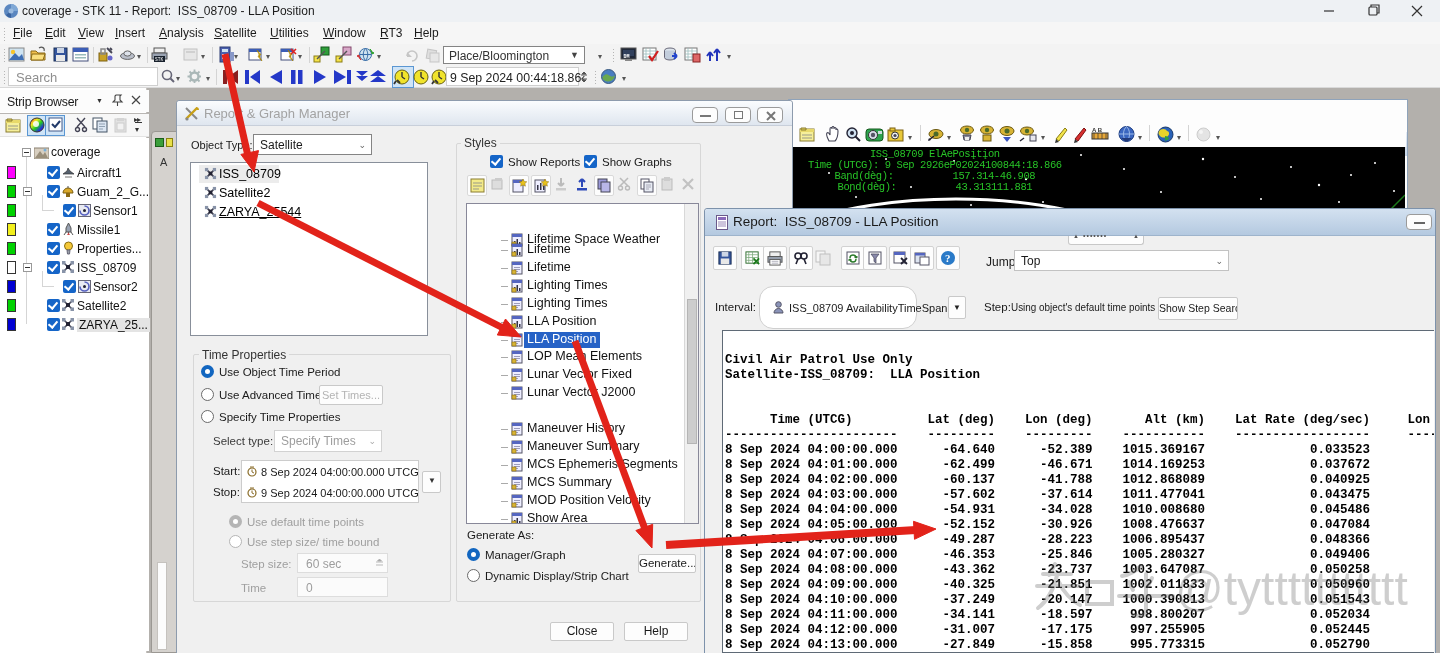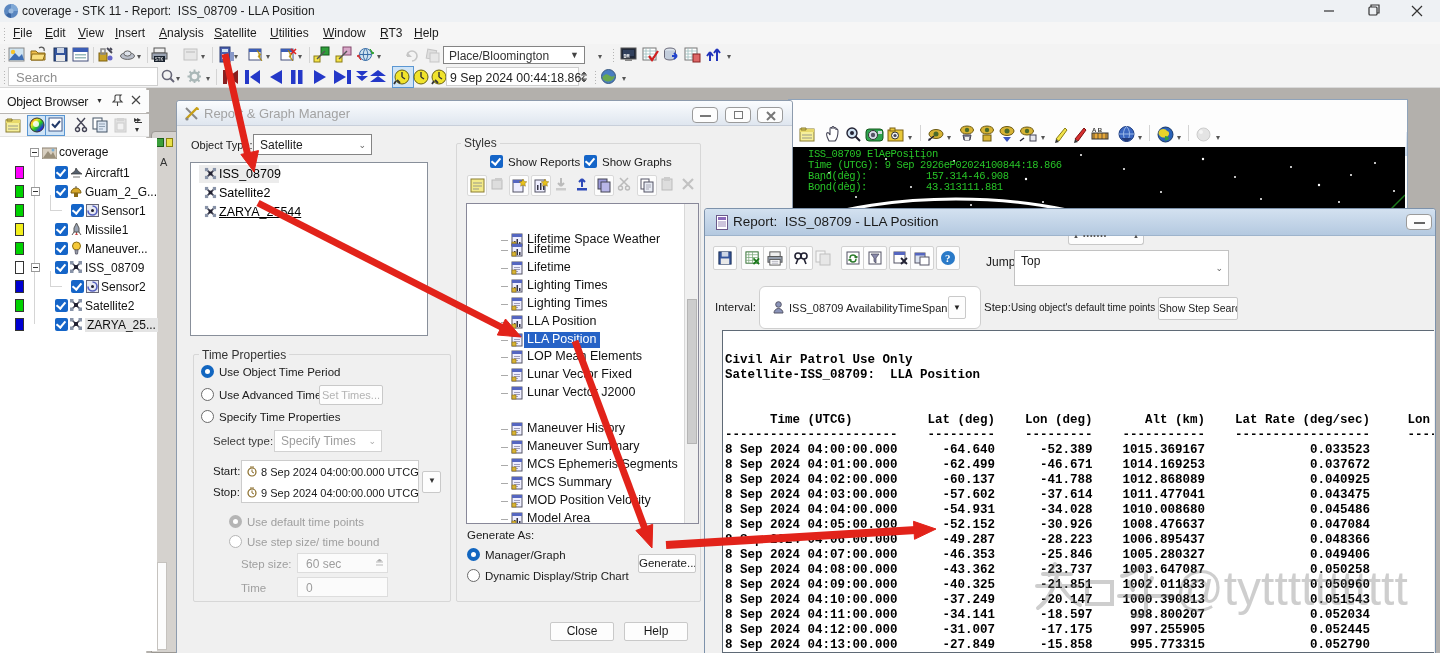--- a/index.html
+++ b/index.html
@@ -49,21 +49,21 @@
 .whitebox { position:absolute; background:#fff; border:1px solid #c9c9c9; }
 .combo { position:absolute; background:#fff; border:1px solid #848484; font-size:12px; color:#1a1a1a; }
 .cchev { position:absolute; right:5px; top:50%; margin-top:-5px; font-size:9px; color:#444; }
 
 #slist { left:289px; top:102px; width:233px; height:321px; background:#fff; border:1px solid #889; overflow:hidden; }
 .srow { position:absolute; left:0; width:215px; height:18px; font-size:12.5px; color:#111; }
 .sdash { position:absolute; left:34px; top:8px; width:7px; height:1px; background:#aaa; }
 
 #win3d { left:788px; top:99px; width:620px; height:112px; background:#fdfdfd; border:1px solid #8fa3ba; }
 #w3title { left:0; top:0; width:618px; height:24px; background:linear-gradient(#e6edf6,#c5d4e6);margin-top:32px; }
-#w3view { left:2px; top:47px; width:614px; height:62px; background:#000; overflow:hidden; }
+#w3view { left:2px; top:47px; width:614px; height:62px; background:#000; overflow:hidden;text-align:center; }
 #repwin { left:704px; top:208px; width:732px; height:448px; background:#f0f0f0; border:1px solid #7d92ab; border-radius:3px 3px 0 0; }
 #reptitle { left:0; top:0; width:730px; height:27px; background:linear-gradient(#d3e1f0,#b4c9e0); border-radius:3px 3px 0 0; border-bottom:1px solid #9eb4cc; }
 #repcontent { left:17px; top:121px; width:712px; height:323px; background:#fff; border:1px solid #5f6a76; border-right:none; overflow:hidden; }
 #reptable { position:absolute; left:2px; top:22px; font-family:"Liberation Mono", monospace; font-size:12.5px; font-weight:bold; line-height:15px; color:#000; white-space:pre; }
 
 .icon16 { position:absolute; width:17px; height:17px; }
 svg { display:block; }
 #arrows { left:0; top:0; width:1440px; height:653px; z-index:60; pointer-events:none; }
 #wmark { z-index:70;text-decoration:underline; }
 </style>
@@ -297,21 +297,21 @@
 
 <div class="abs" id="mdi"></div>
 <div class="abs" id="stripwin">
   <div class="abs" style="left:3px;top:6px;width:9px;height:9px;background:#3a9e3a;border:1px solid #1a5e1a"></div>
   <div class="abs" style="left:14px;top:6px;width:7px;height:9px;background:#e8e04a;border:1px solid #8a8210"></div>
   <div class="abs" style="left:8px;top:24px;font-size:11px;color:#333">A</div>
   <div class="abs" style="left:5px;top:430px;width:10px;height:88px;background:#fcfcfc;border:1px solid #c5c2be"></div>
 </div>
 <div class="abs" id="obrowser">
   <div class="abs" id="obtitle">
-    <span style="position:absolute;left:7px;top:5px;font-size:12.3px;color:#1a1a1a;letter-spacing:-0.2px">Object Browser</span>
+    <span style="position:absolute;left:7px;top:5px;font-size:12.3px;color:#1a1a1a;letter-spacing:-0.2px">Strip Browser</span>
     <span style="position:absolute;left:96px;top:7px;font-size:7px;color:#333">▼</span>
     <svg class="abs" style="left:112px;top:4px" width="12" height="13" viewBox="0 0 12 13">
         <path d="M4 1 h5 l-1 1 v4 l2 2 H1 l2 -2 V2 Z" fill="none" stroke="#444" stroke-width="1.1"></path>
         <path d="M5.5 8 v4" stroke="#444" stroke-width="1.1"></path>
       </svg>
     <svg class="abs" style="left:131px;top:5px" width="10" height="10" viewBox="0 0 10 10">
         <path d="M1 1 L9 9 M9 1 L1 9" stroke="#444" stroke-width="1.2"></path>
       </svg>
   </div>
   <div class="abs" id="obtools">
@@ -351,21 +351,21 @@
         <path d="M7 7 h6 M7 9.5 h6 M7 12 h4" stroke="#89a" stroke-width="0.9"></path>
       </svg>
     <svg class="abs" style="left:113px;top:3px;opacity:.45" width="15" height="16" viewBox="0 0 15 16">
         <rect x="2" y="2" width="11" height="13" fill="#ccc" stroke="#999"></rect>
         <rect x="4" y="1" width="7" height="3" fill="#aaa"></rect>
         <rect x="4" y="6" width="7" height="7" fill="#eee" stroke="#999"></rect>
       </svg>
     <div class="abs" style="left:134px;top:1px;font-size:8px;color:#333;letter-spacing:-1px">▸▸</div>
     <div class="abs" style="left:135px;top:11px;font-size:8px;color:#333">▾<span style="position:absolute;left:0px;top:-3px;width:7px;height:1px;background:#333"></span></div>
   </div>
-  <div class="abs" id="obtree" style="left:8px;top:50px;width:149px;height:513px;background:#fff">
+  <div class="abs" id="obtree" style="left:0;top:50px;width:149px;height:513px;background:#fff">
     <div class="abs" style="left:26px;top:14px;width:1px;height:172px;background:#d5d5d5"></div>
     <div class="treerow" style="top:5px">
       <div class="minus" style="left:22px"></div>
       <svg class="abs" style="left:34px;top:3px" width="15" height="13" viewBox="0 0 15 13">
           <rect x="0" y="2" width="15" height="11" fill="#d8cfc0" stroke="#8a8070"></rect>
           <path d="M1 12 L6 5 L9 9 L11 6 L14 12 Z" fill="#9a8f7a"></path>
           <circle cx="11" cy="4" r="1.5" fill="#7ab0d8"></circle>
         </svg>
       <span style="position:absolute;left:51px;top:2px">coverage</span>
     </div>
@@ -410,21 +410,21 @@
         </svg>
       <span style="position:absolute;left:77px;top:3px">Missile1</span>
     </div>
     <div class="treerow" style="top:101px">
       <div class="csq" style="background:#00d200"></div>
       <div class="cbx" style="left:47px"></div>
       <svg class="abs" style="left:62px;top:2px" width="13" height="14" viewBox="0 0 13 14">
           <circle cx="6.5" cy="5" r="4" fill="#f5c838" stroke="#8a6d10"></circle>
           <path d="M5 9 h3 l-0.5 4 h-2 Z" fill="#9aa0aa" stroke="#667"></path>
         </svg>
-      <span style="position:absolute;left:77px;top:3px">Maneuver...</span>
+      <span style="position:absolute;left:77px;top:3px">Properties...</span>
     </div>
     <div class="treerow" style="top:120px">
       <div class="csq" style="background:#ffffff"></div>
       <div class="minus" style="left:23px"></div>
       <div class="cbx" style="left:47px"></div>
       <svg class="abs" style="left:61px;top:2px" width="14" height="14" viewBox="0 0 14 14">
           <path d="M2 2 L12 12 M12 2 L2 12" stroke="#445" stroke-width="1.6"></path>
           <rect x="5" y="5" width="4" height="4" fill="#223"></rect>
           <rect x="1" y="1" width="3.5" height="3.5" fill="#8893a8"></rect>
           <rect x="9.5" y="9.5" width="3.5" height="3.5" fill="#8893a8"></rect>
@@ -961,21 +961,21 @@
 <div class="srow" style="top:306.8px">
         <div class="sdash"></div>
         <svg class="abs" style="left:44px;top:1px" width="12" height="14" viewBox="0 0 12 14">
           <rect x="1" y="1" width="10" height="12" fill="#eef" stroke="#556"></rect>
           <rect x="1" y="1" width="10" height="3" fill="#5566c0"></rect>
           <rect x="3" y="8" width="1.5" height="4" fill="#334"></rect>
           <rect x="5.5" y="6" width="1.5" height="6" fill="#334"></rect>
           <rect x="8" y="9" width="1.5" height="3" fill="#334"></rect>
           <rect x="1" y="9" width="4" height="4" fill="#d8b435" stroke="#8a6d10" stroke-width="0.6"></rect>
         </svg>
-        <span style="position:absolute;left:60px;top:0px">Model Area</span>
+        <span style="position:absolute;left:60px;top:0px">Show Area</span>
       </div>
     <div class="abs" style="left:217px;top:0;width:15px;height:319px;background:#f0f0f0;border-left:1px solid #d8d8d8">
         <div style="position:absolute;left:2px;top:95px;width:10px;height:145px;background:#cdcdcd;border:1px solid #b5b5b5"></div>
       </div>
   </div>
   <div class="dlabel" style="left:290px;top:428px">Generate As:</div>
   <div class="radio sel" style="left:290px;top:447px"></div>
   <div class="dlabel" style="left:308px;top:448px">Manager/Graph</div>
   <div class="radio" style="left:290px;top:468px"></div>
   <div class="dlabel" style="left:308px;top:469px">Dynamic Display/Strip Chart</div>
@@ -1054,26 +1054,26 @@
         <rect x="1" y="3" width="10" height="2.5" fill="#5566c0"></rect>
         <rect x="6" y="7" width="9" height="8" fill="#fff" stroke="#556"></rect>
       </svg>
     <div class="abs" style="left:223px;top:0px;width:24px;height:24px;border:1px solid #d2d2d2;border-radius:2px;background:#fdfdfd"></div>
     <svg class="abs" style="left:227px;top:4px" width="16" height="16" viewBox="0 0 16 16">
         <circle cx="8" cy="8" r="7" fill="#2a7ac8"></circle>
         <text x="5" y="12" font-size="11" fill="#fff" font-weight="bold" font-family="Liberation Serif, serif">?</text>
       </svg>
   </div>
   <div class="dlabel" style="left:281px;top:46px;font-size:12px">Jump</div>
-  <div class="combo" style="left:309px;top:41px;width:215px;height:36px;border-color:#c2c2c2">
+  <div class="combo" style="left:309px;top:41px;width:215px;height:21px;border-color:#c2c2c2">
       <span style="position:absolute;left:6px;top:3px">Top</span>
       <span class="cchev" style="color:#666">⌄</span>
     </div>
   <div class="dlabel" style="left:10px;top:92px;font-size:11.5px">Interval:</div>
-  <div class="whitebox" style="left:54px;top:77px;width:222px;height:43px;border-color:#cfcfcf;border-radius:6px">
+  <div class="whitebox" style="left:54px;top:77px;width:158px;height:43px;border-color:#cfcfcf;border-radius:14px">
     <svg class="abs" style="left:13px;top:14px" width="11" height="13" viewBox="0 0 11 13">
         <circle cx="5.5" cy="3.5" r="2.8" fill="#8a93b8" stroke="#556"></circle>
         <path d="M1 12 a4.5 4.5 0 0 1 9 0 z" fill="#8a93b8" stroke="#556"></path>
       </svg>
     <span style="position:absolute;left:29px;top:15px;font-size:11px;color:#1a1a1a;white-space:nowrap">ISS_08709 AvailabilityTimeSpan</span>
   </div>
   <div class="btn" style="left:243px;top:87px;width:18px;height:23px">
       <span style="position:absolute;left:4px;top:6px;font-size:8px;color:#222">▼</span>
     </div>
   <div class="dlabel" style="left:279px;top:92px;font-size:11.5px">Step:</div>

